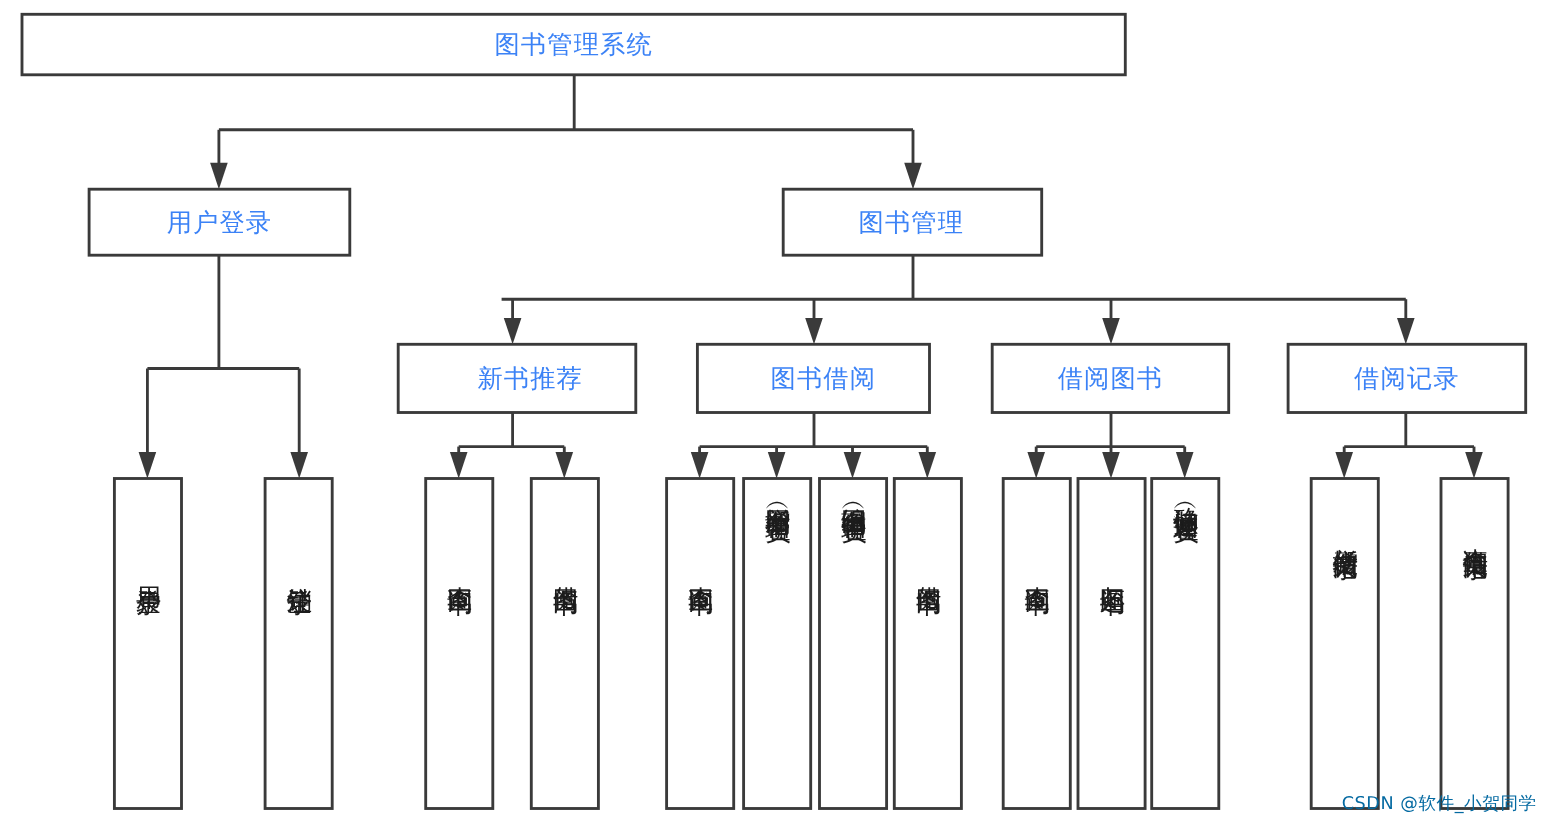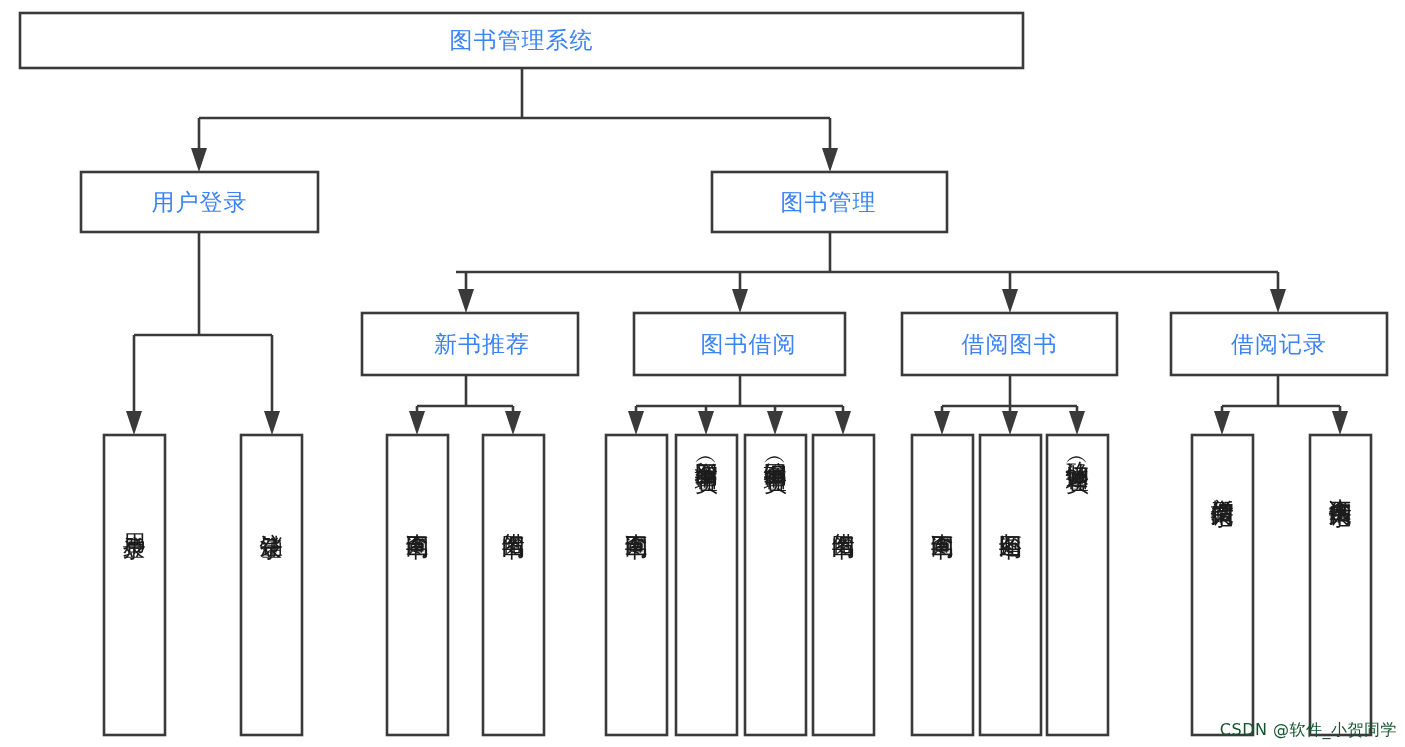--- a/index.html
+++ b/index.html
@@ -69,21 +69,21 @@
     color: #3b82f6;
     letter-spacing: 1px;
     white-space: nowrap;
     font-family: "DejaVu Sans", "Liberation Sans", sans-serif;
   }
   #watermark {
     position: absolute;
     right: 8px;
     bottom: 6px;
     font-size: 16px;
-    color: #14532d;
+    color: #0369a1;
     letter-spacing: 0.5px;
     font-family: "DejaVu Sans", "Liberation Sans", sans-serif;
     white-space: nowrap;
   }
 </style>
 </head>
 <body>
 
 <div id="diagram-root">
 

